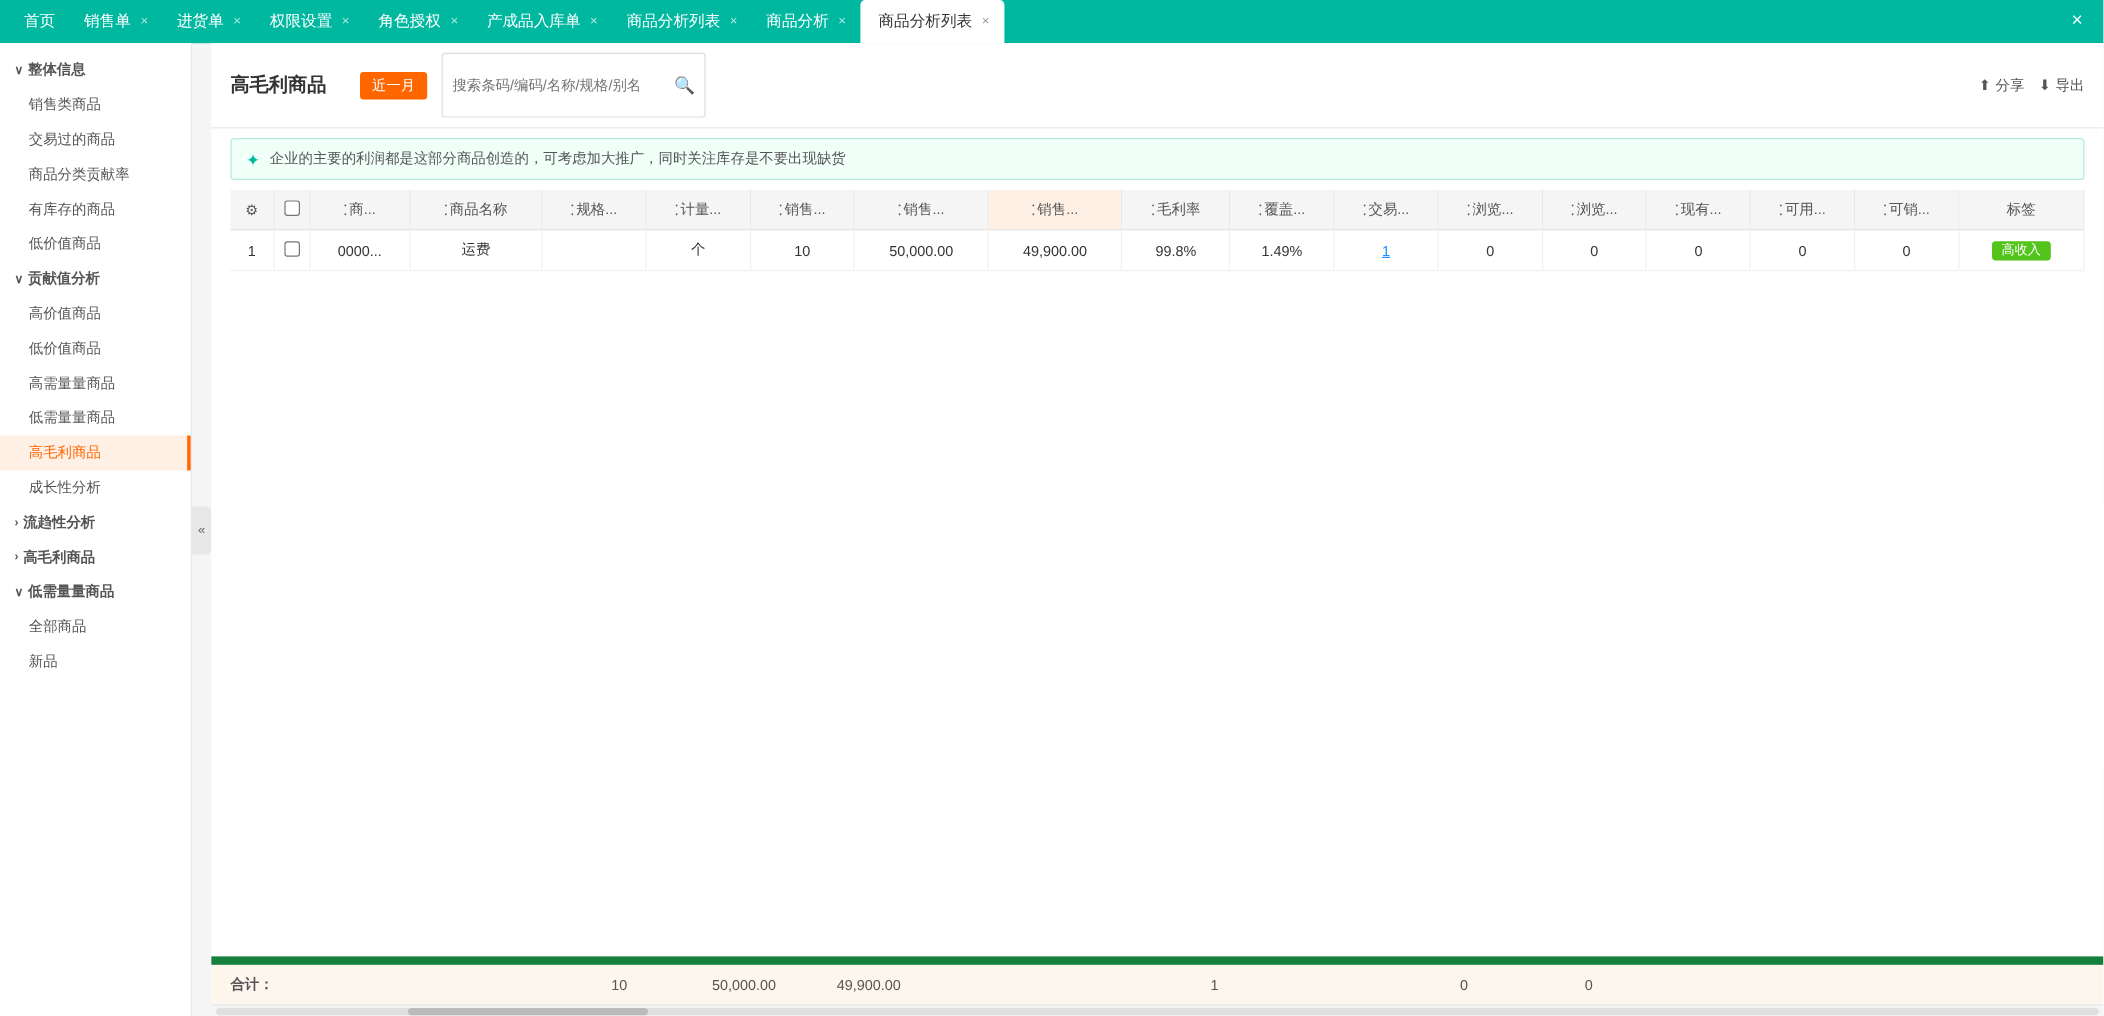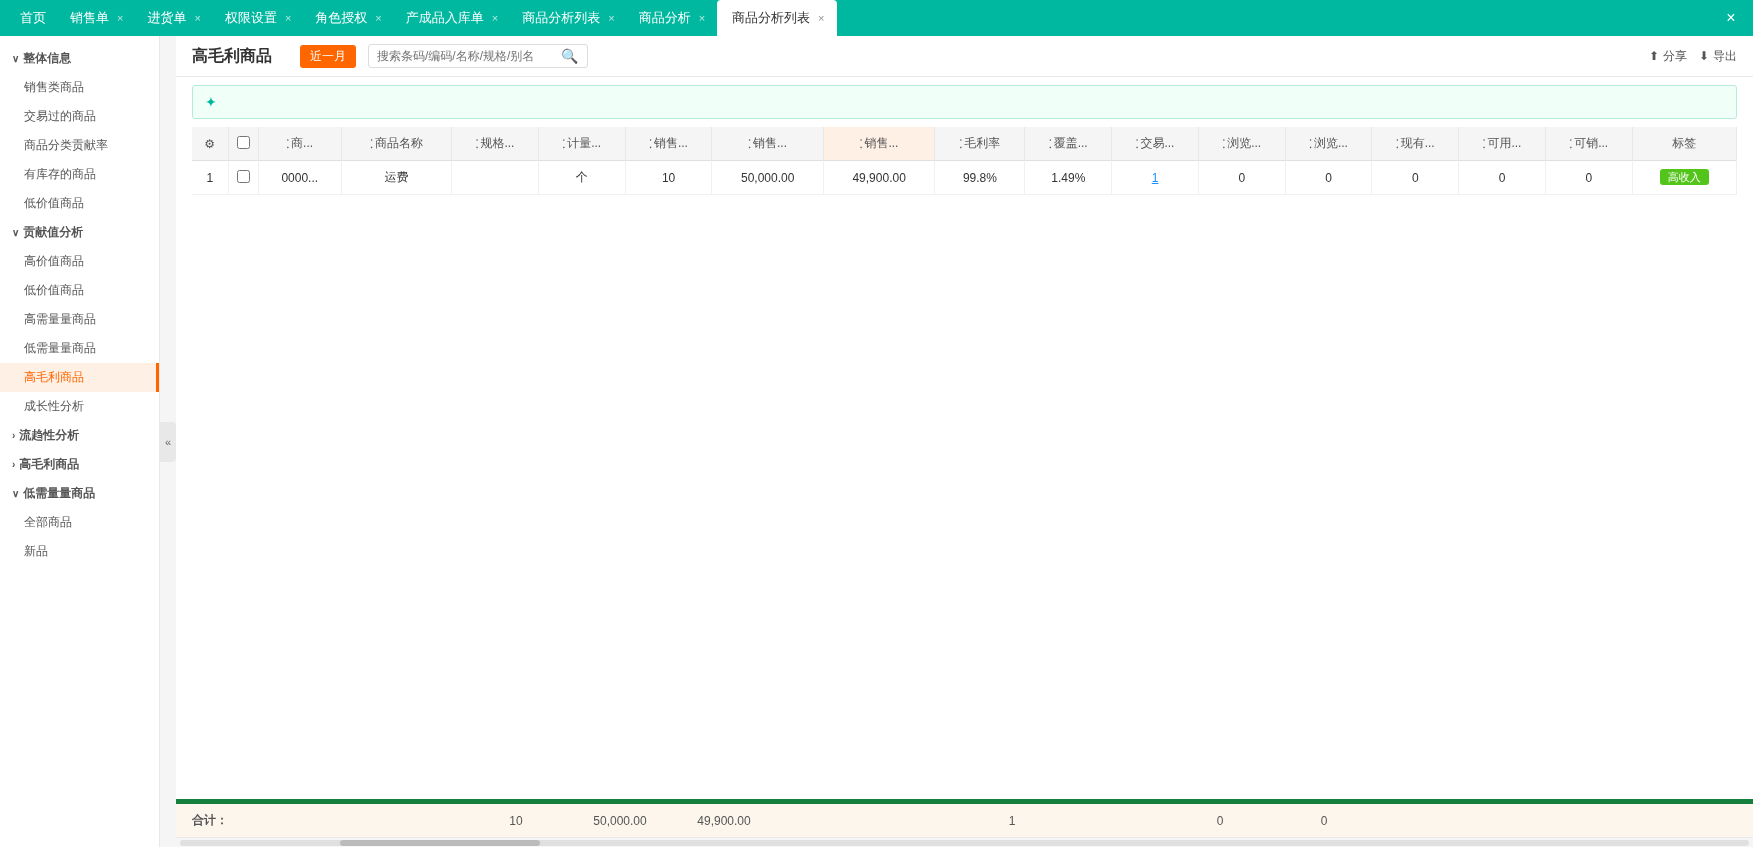--- a/index.html
+++ b/index.html
@@ -137,21 +137,21 @@
       border-radius: 3px;
       font-size: 12px;
       cursor: pointer;
       margin-left: 16px;
     }
     .search-box {
       display: flex;
       align-items: center;
       border: 1px solid #ddd;
       border-radius: 3px;
-      padding: 3px 8px;
+      padding: 18px 8px;
       width: 220px;
       gap: 6px;
     }
     .search-box input {
       border: none;
       outline: none;
       font-size: 12px;
       color: #999;
       flex: 1;
       width: 170px;
@@ -239,21 +239,21 @@
     }
     .tag-badge.green { background: #52c41a; }
     .link-cell { color: #1890ff; cursor: pointer; text-decoration: underline; }
 
     
     .footer-bar {
       display: flex;
       align-items: center;
       padding: 8px 16px;
       background: #fdf6ec;
-      border-top: 5px solid #15803d;
+      border-top: 7px solid #15803d;
       font-size: 12px;
       color: #555;
       gap: 24px;
       min-height: 36px;
     }
     .footer-label { font-weight: bold; }
     .footer-cell {
       min-width: 80px;
       text-align: center;
     }
@@ -420,20 +420,21 @@
         </div>
         <div class="action-btn">
           <span>⬇</span>
           <span>导出</span>
         </div>
       </div>
     </div>
 
     <div class="info-bar">
       <span class="info-icon">✦</span>
+      <span>企业的主要的利润都是这部分商品创造的，可考虑加大推广，同时关注库存是不要出现缺货</span>
     </div>
 
     <div class="table-container">
       <table>
         <thead>
           <tr>
             <th style="width:36px;">
               <span>⚙</span>
             </th>
             <th style="width:30px;">

